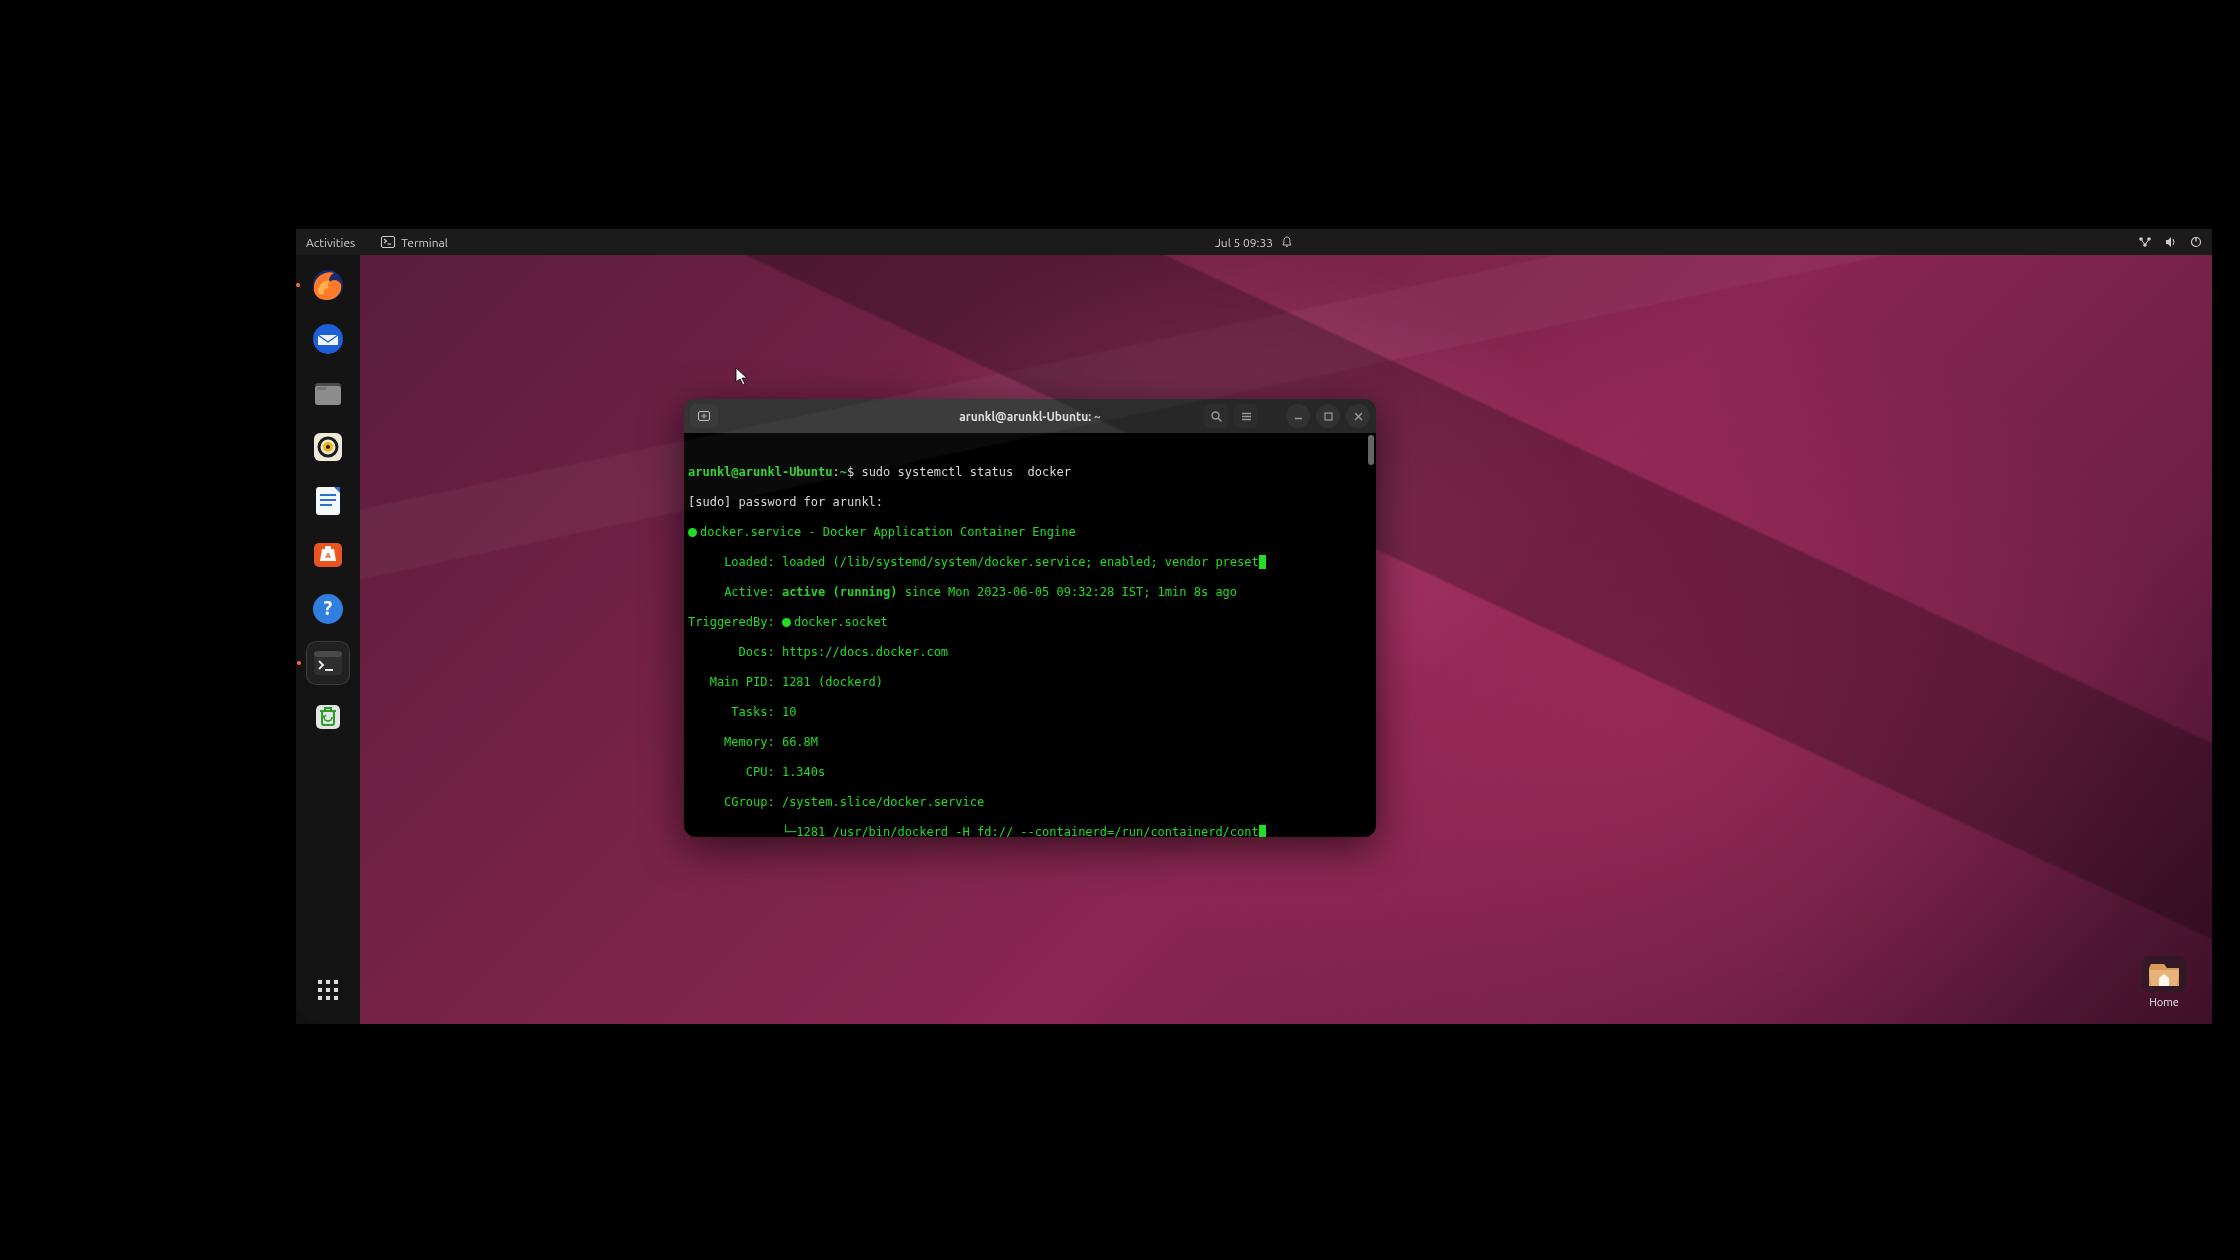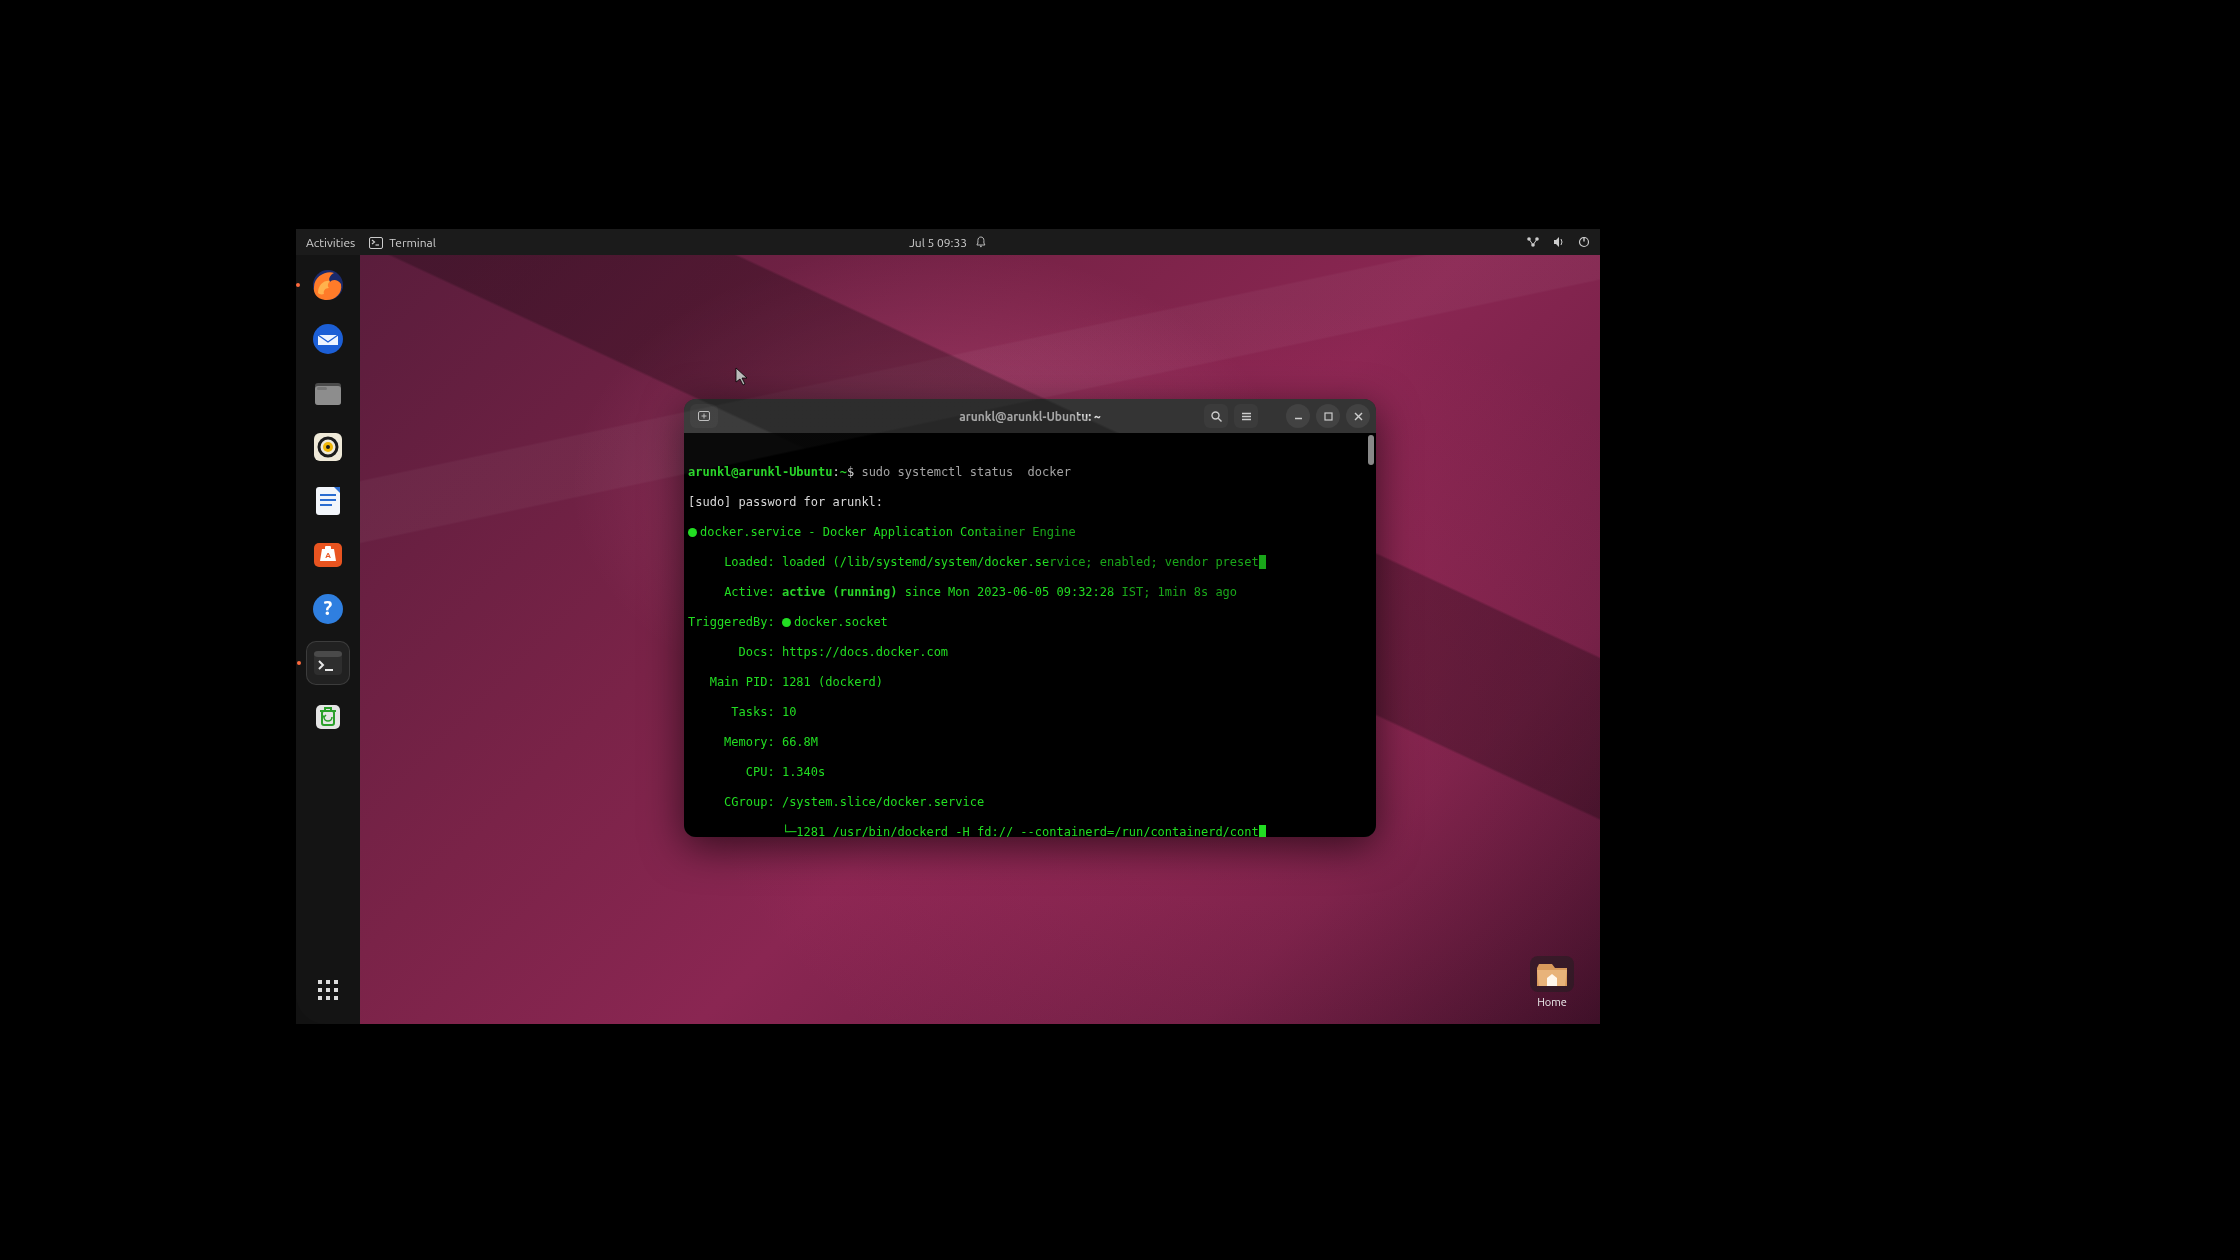--- a/index.html
+++ b/index.html
@@ -11,42 +11,42 @@
     font-family: "Ubuntu", "Cantarell", sans-serif;
     overflow: hidden;
     color: #ccc;
   }
 
   
   .desktop-wrap {
     position: absolute;
     left: 296px;
     top: 229px;
-    width: 1304px;
+    width: 1916px;
     height: 795px;
     background: #1b1b1b;
     border-radius: 30px;
   }
 
   
   .topbar {
     position: absolute;
     left: 0; right: 0; top: 0;
     height: 26px;
     background: #1b1b1b;
     color: #d0d0d0;
     display: flex;
     align-items: center;
     font-size: 12px;
   }
   .topbar .left { display:flex; align-items:center; gap:14px; padding-left:10px; }
   .topbar .center { position:absolute; left:50%; transform:translateX(-50%); display:flex; align-items:center; gap:8px; }
   .topbar .right { position:absolute; right:10px; display:flex; align-items:center; gap:12px; }
   .topbar svg { display:block; }
-  .topbar .app { display:flex; align-items:flex-end; gap:6px; }
+  .topbar .app { display:flex; align-items:center; gap:6px;margin-left:12px; }
 
   
   .dock {
     position: absolute;
     left: 0;
     top: 26px;
     bottom: 0;
     width: 64px;
     background: rgba(20,20,20,0.92);
     display: flex;

